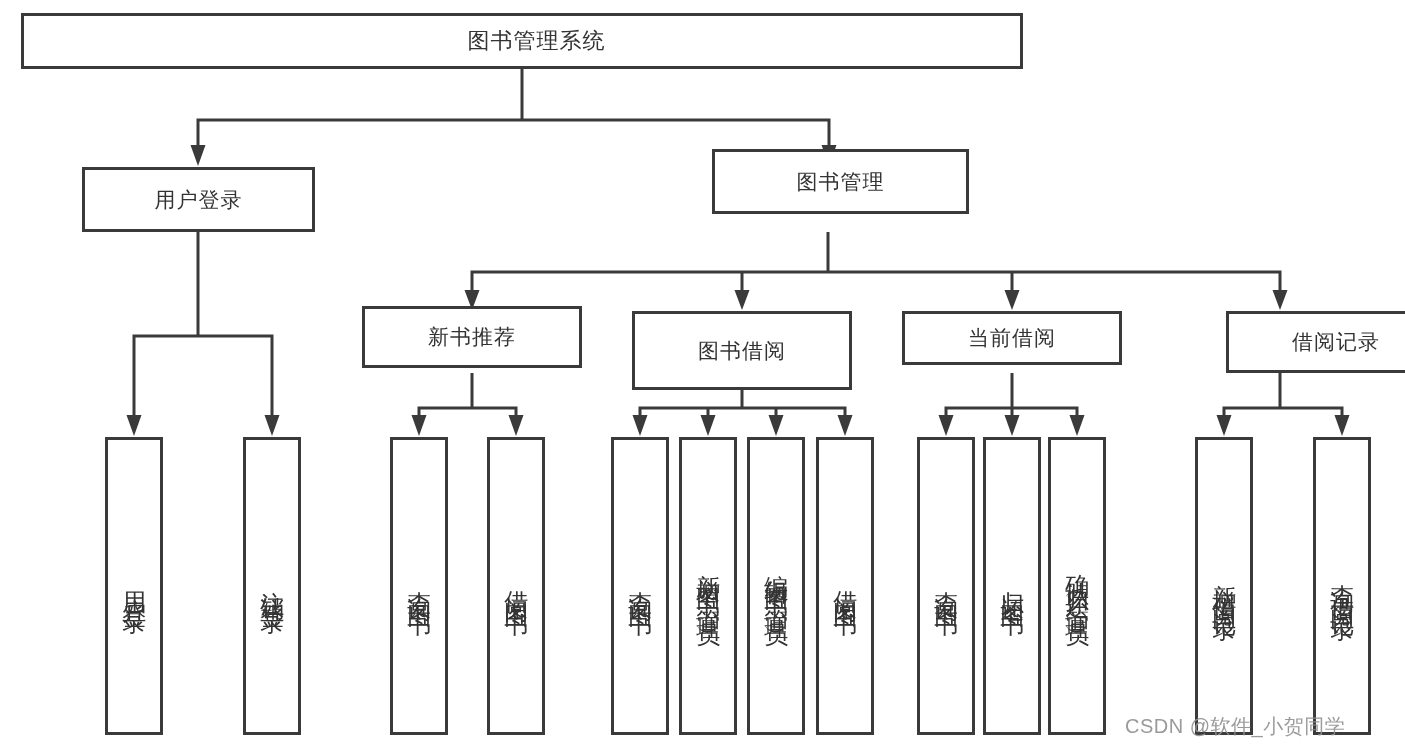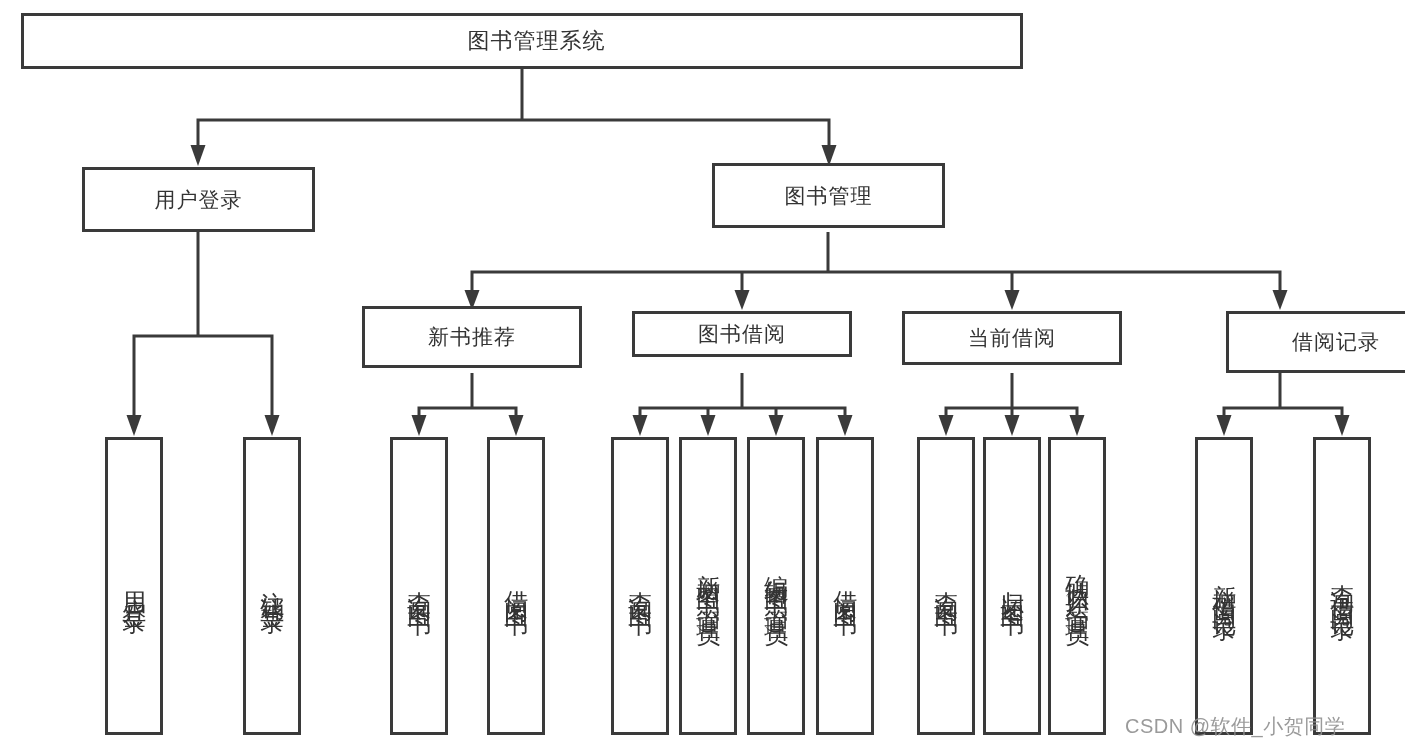--- a/index.html
+++ b/index.html
@@ -87,28 +87,28 @@
     </g>
   </svg>
 
   <div class="box" style="left:21px;top:13px;width:1002px;height:56px">
     <span class="root-label">图书管理系统</span>
   </div>
 
   <div class="box" style="left:82px;top:167px;width:233px;height:65px">
     <span class="hlabel">用户登录</span>
   </div>
-  <div class="box" style="left:712px;top:163px;width:233px;height:65px">
+  <div class="box" style="left:712px;top:149px;width:257px;height:65px">
     <span class="hlabel">图书管理</span>
   </div>
 
   <div class="box" style="left:362px;top:306px;width:220px;height:62px">
     <span class="hlabel">新书推荐</span>
   </div>
-  <div class="box" style="left:632px;top:311px;width:220px;height:46px">
+  <div class="box" style="left:632px;top:311px;width:220px;height:79px">
     <span class="hlabel">图书借阅</span>
   </div>
   <div class="box" style="left:902px;top:311px;width:220px;height:54px">
     <span class="hlabel">当前借阅</span>
   </div>
   <div class="box" style="left:1226px;top:311px;width:220px;height:62px">
     <span class="hlabel">借阅记录</span>
   </div>
 
   <div class="box vbox" style="left:105px;top:437px;width:58px;height:298px">

